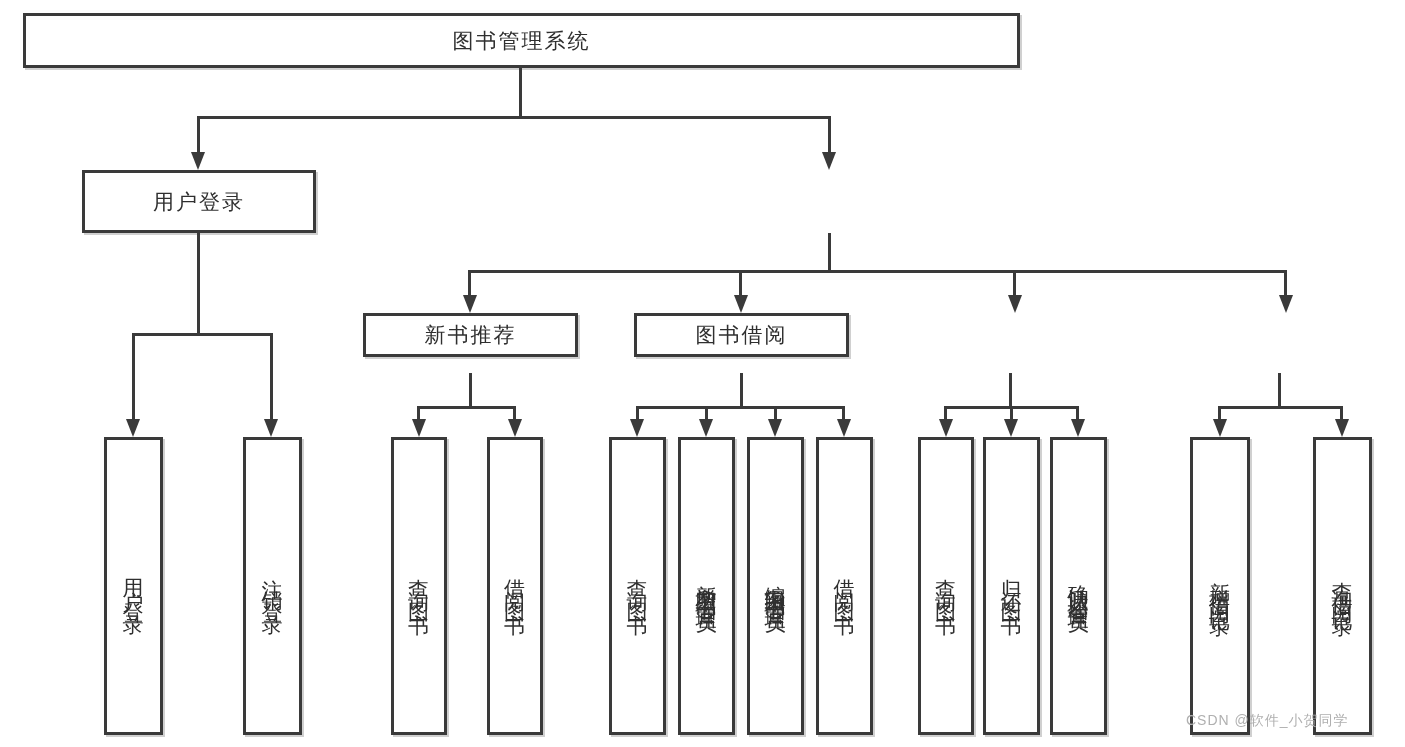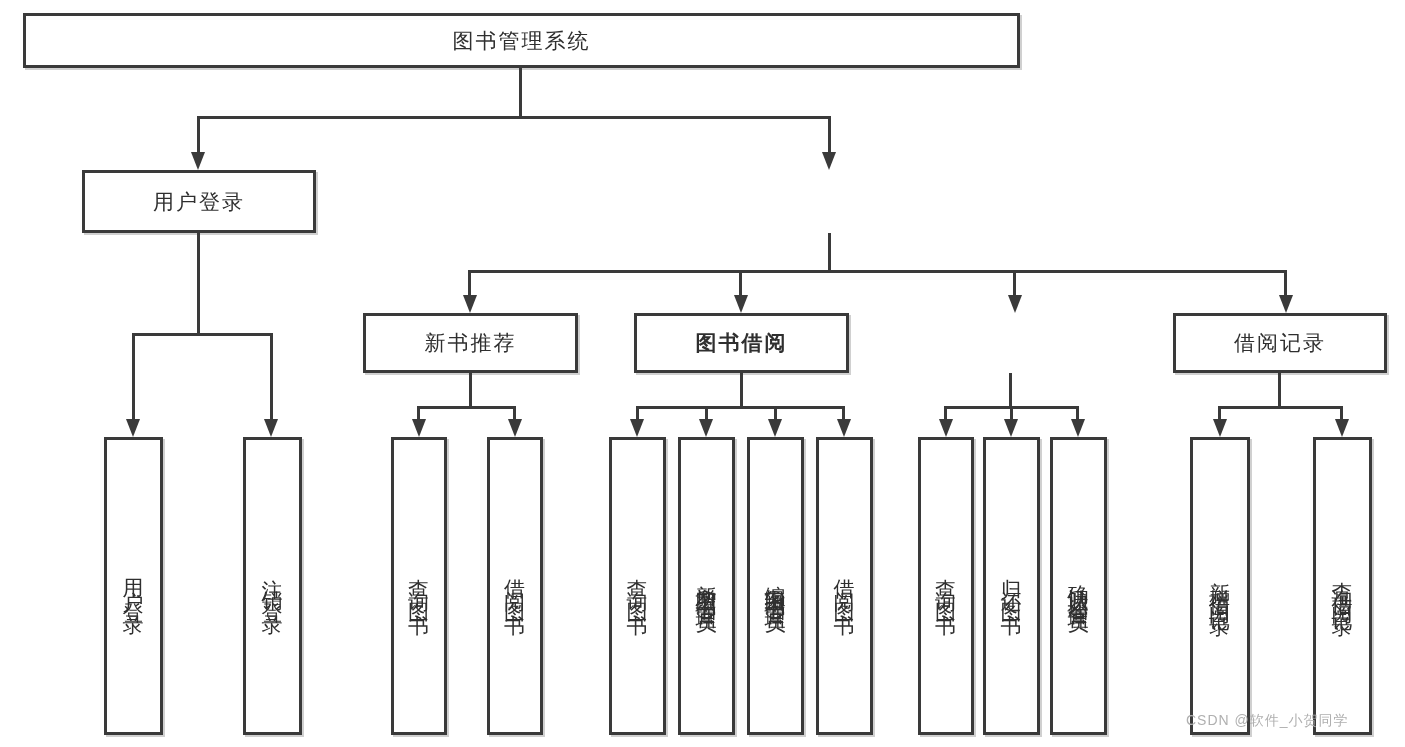--- a/index.html
+++ b/index.html
@@ -71,28 +71,25 @@
   <div class="hline" style="left:468px;top:270px;width:819px;"></div>
   <div class="vline" style="left:468px;top:270px;height:27px;"></div>
   <div class="vline" style="left:739px;top:270px;height:27px;"></div>
   <div class="vline" style="left:1013px;top:270px;height:27px;"></div>
   <div class="vline" style="left:1284px;top:270px;height:27px;"></div>
   <div class="arrow" style="left:463px;top:295px;"></div>
   <div class="arrow" style="left:734px;top:295px;"></div>
   <div class="arrow" style="left:1008px;top:295px;"></div>
   <div class="arrow" style="left:1279px;top:295px;"></div>
 
-  <div class="box" style="left:363px;top:313px;width:215px;height:60px;">
+  <div class="box" style="left:363px;top:313px;width:215px;height:44px;">
     <span>新书推荐</span>
   </div>
-  <div class="box" style="left:634px;top:313px;width:215px;height:60px;font-weight:bold;">
+  <div class="box" style="left:634px;top:313px;width:215px;height:44px;">
     <span>图书借阅</span>
-  </div>
-  <div class="box" style="left:1173px;top:313px;width:214px;height:60px;">
-    <span>借阅记录</span>
   </div>
 
   <div class="vline" style="left:469px;top:373px;height:36px;"></div>
   <div class="hline" style="left:417px;top:406px;width:99px;"></div>
   <div class="vline" style="left:417px;top:406px;height:16px;"></div>
   <div class="vline" style="left:513px;top:406px;height:16px;"></div>
   <div class="arrow" style="left:412px;top:419px;"></div>
   <div class="arrow" style="left:508px;top:419px;"></div>
 
   <div class="vline" style="left:740px;top:373px;height:36px;"></div>

